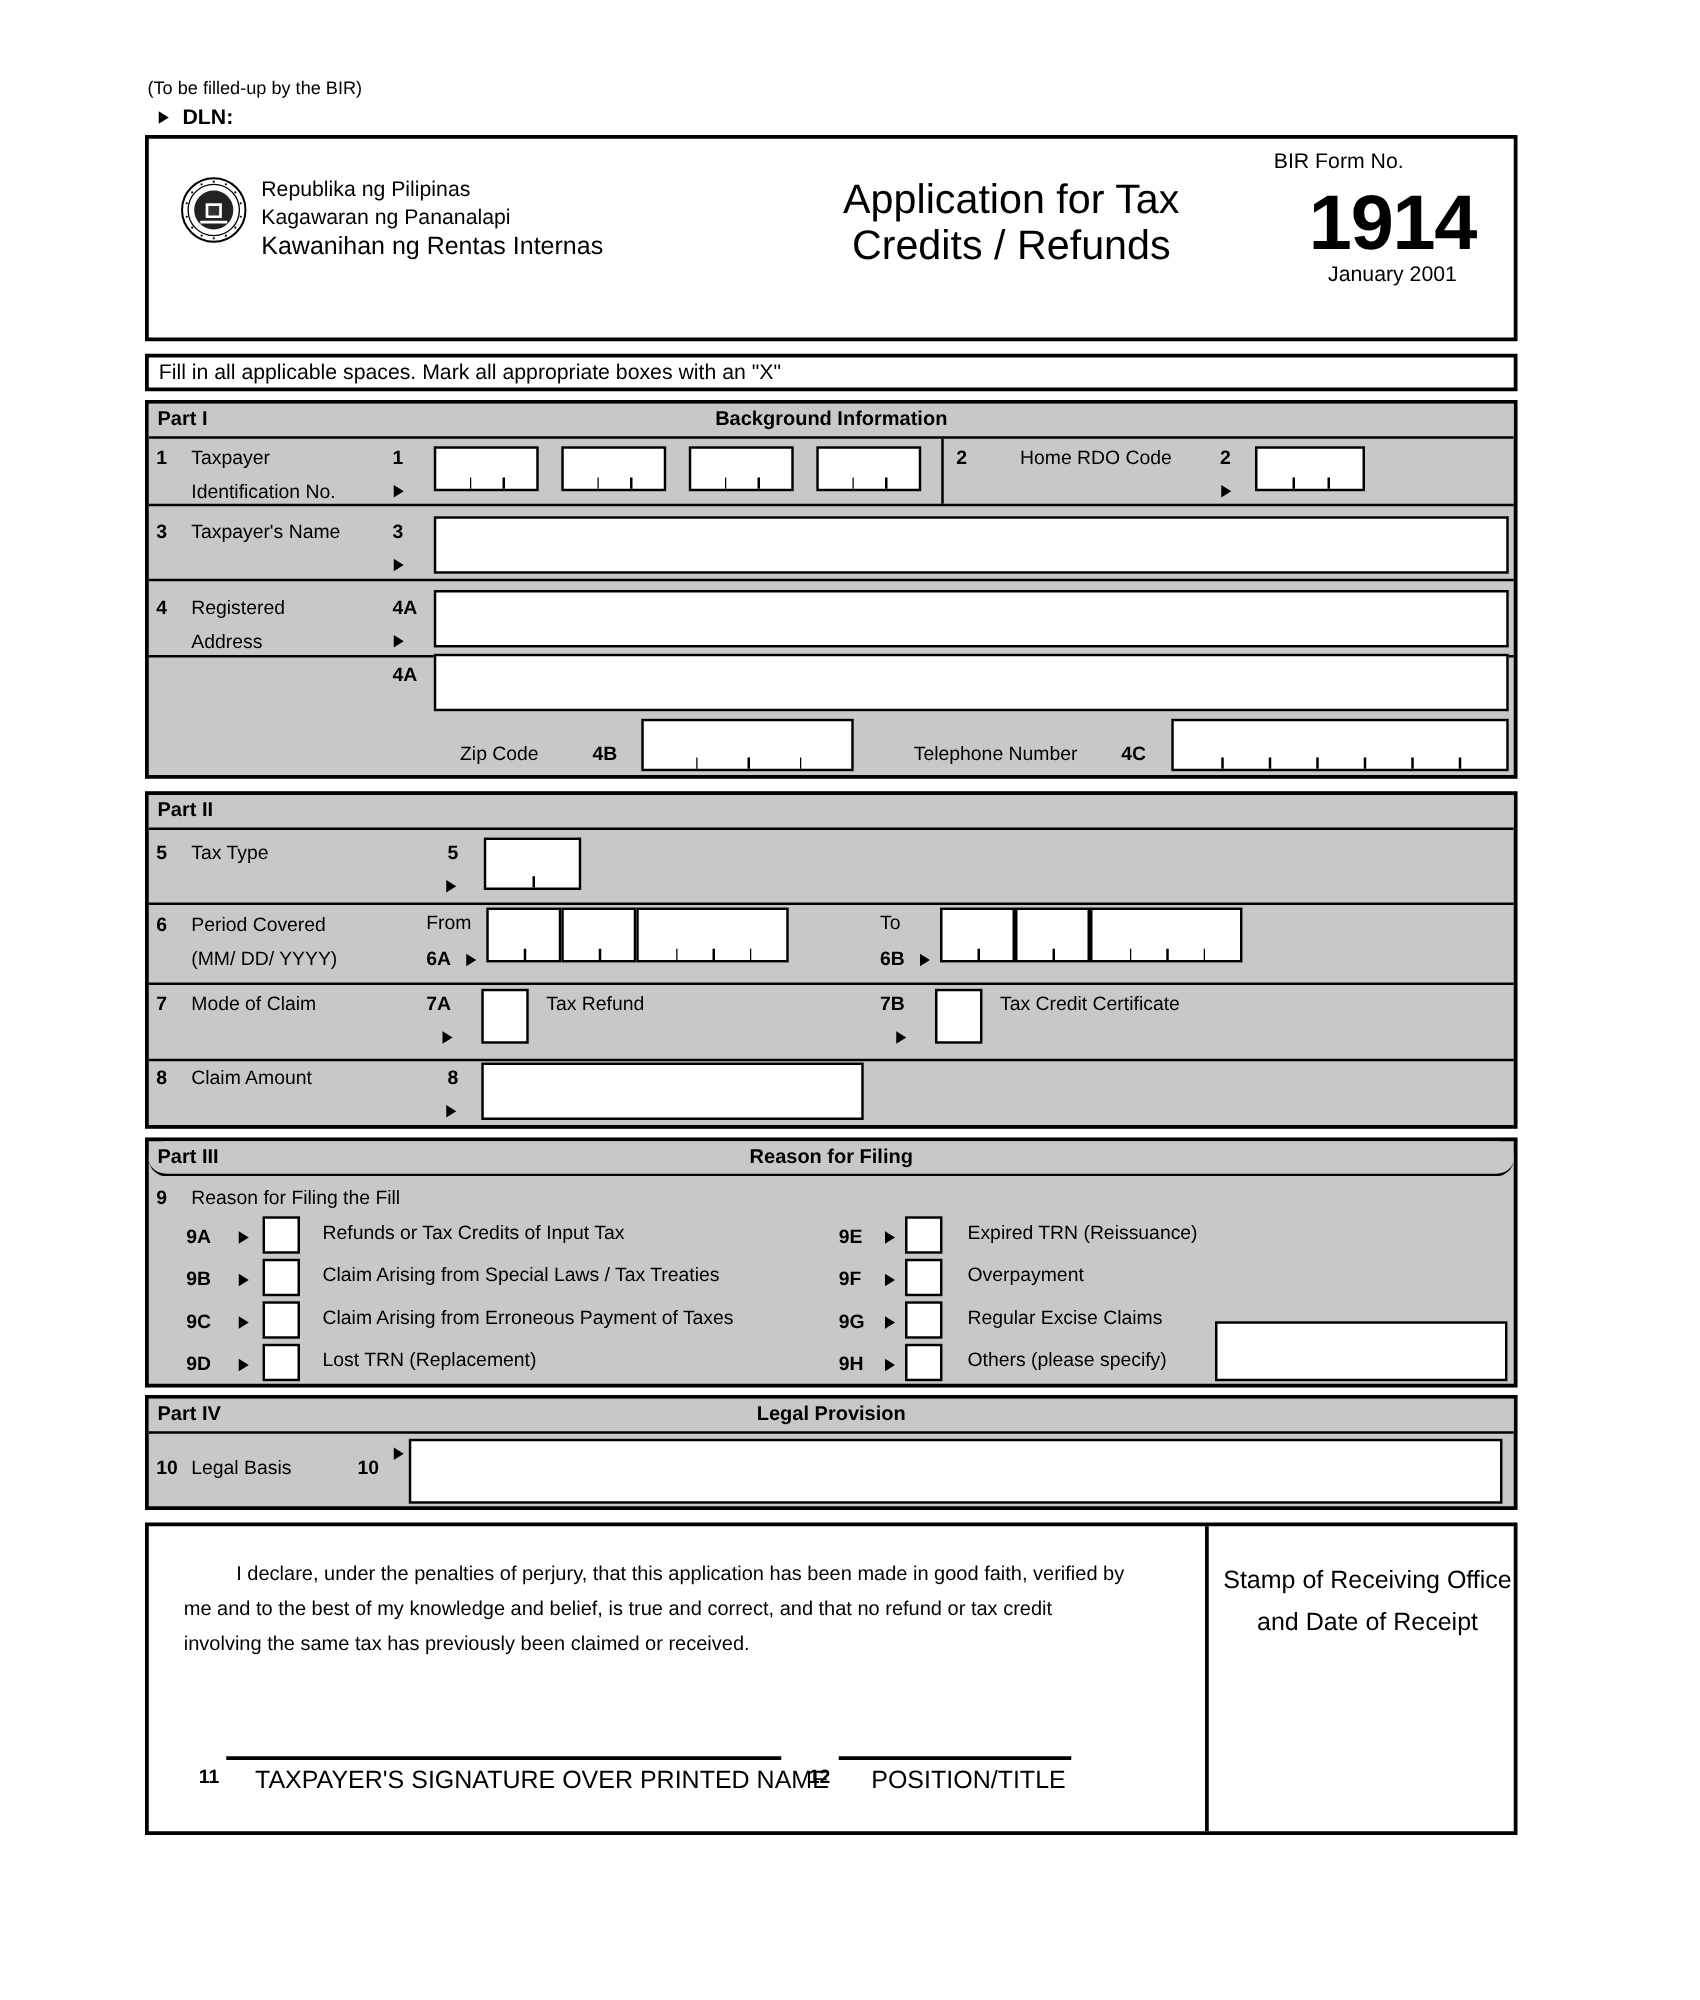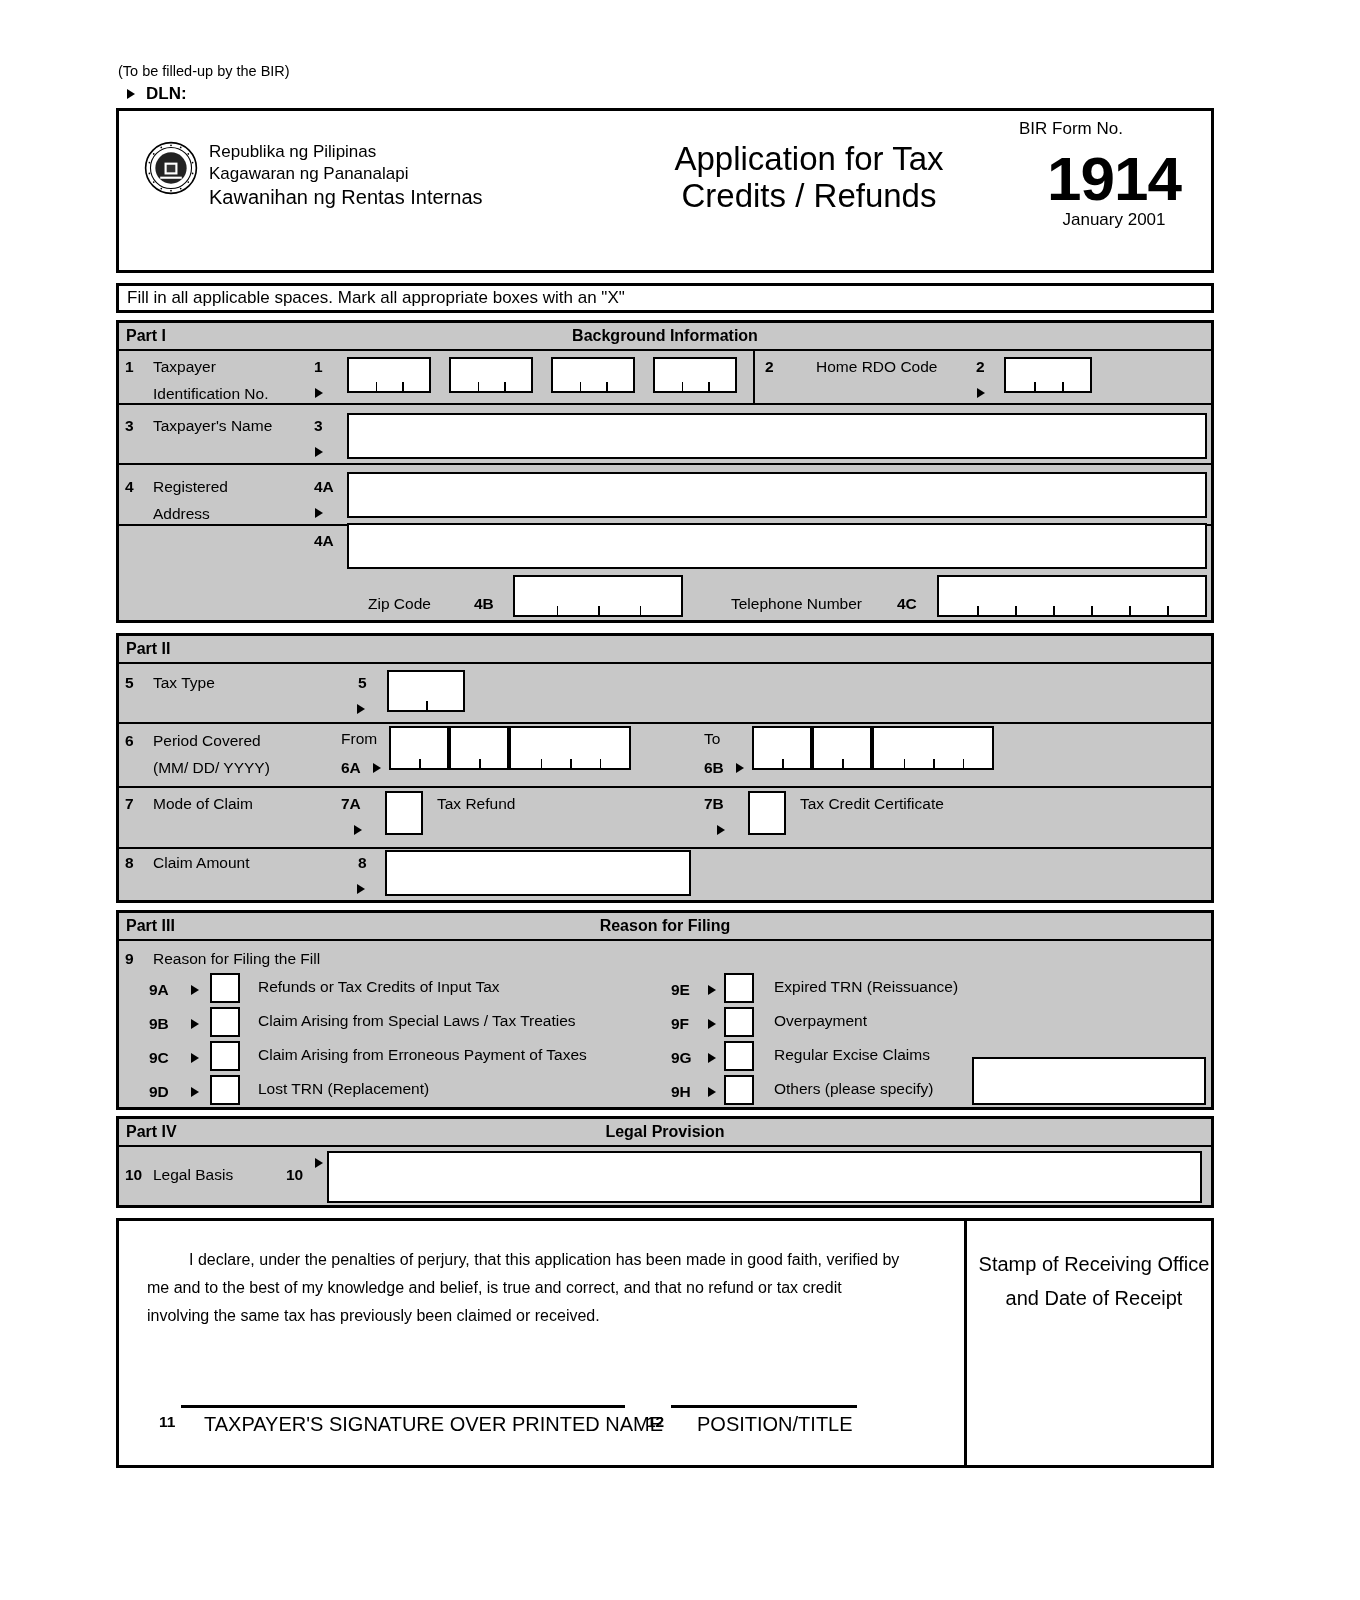--- a/index.html
+++ b/index.html
@@ -447,21 +447,21 @@
     <span class="lbl" style="left:681px; top:159px;">Tax Credit Certificate</span>
 
     <span class="num-idx" style="left:6px; top:218px;">8</span>
     <span class="lbl" style="left:34px; top:218px;">Claim Amount</span>
     <span class="num-idx" style="left:239px; top:218px;">8</span>
     <span class="tri" style="left:238px; top:248px;"></span>
     <div class="ibox" style="left:266px; top:214px; width:306px; height:46px;"></div>
   </div>
 
   <div class="band" style="left:116px; top:910px; width:1098px; height:200px;">
-    <div class="sect-hdr" style="left:0; top:0; width:1092px; height:28px;">
+    <div class="sect-hdr" style="left:0; top:0; width:1092px; height:28px;border-radius:14px;">
       <span class="part">Part III</span>
       <span class="ttl">Reason for Filing</span>
     </div>
 
     <span class="num-idx" style="left:6px; top:37px;">9</span>
     <span class="lbl" style="left:34px; top:37px;">Reason for Filing the Fill</span>
 
     <span class="num-idx" style="left:30px; top:68px;">9A</span>
     <span class="tri" style="left:72px; top:72px;"></span>
     <div class="cbox" style="left:91px; top:60px;"></div>

